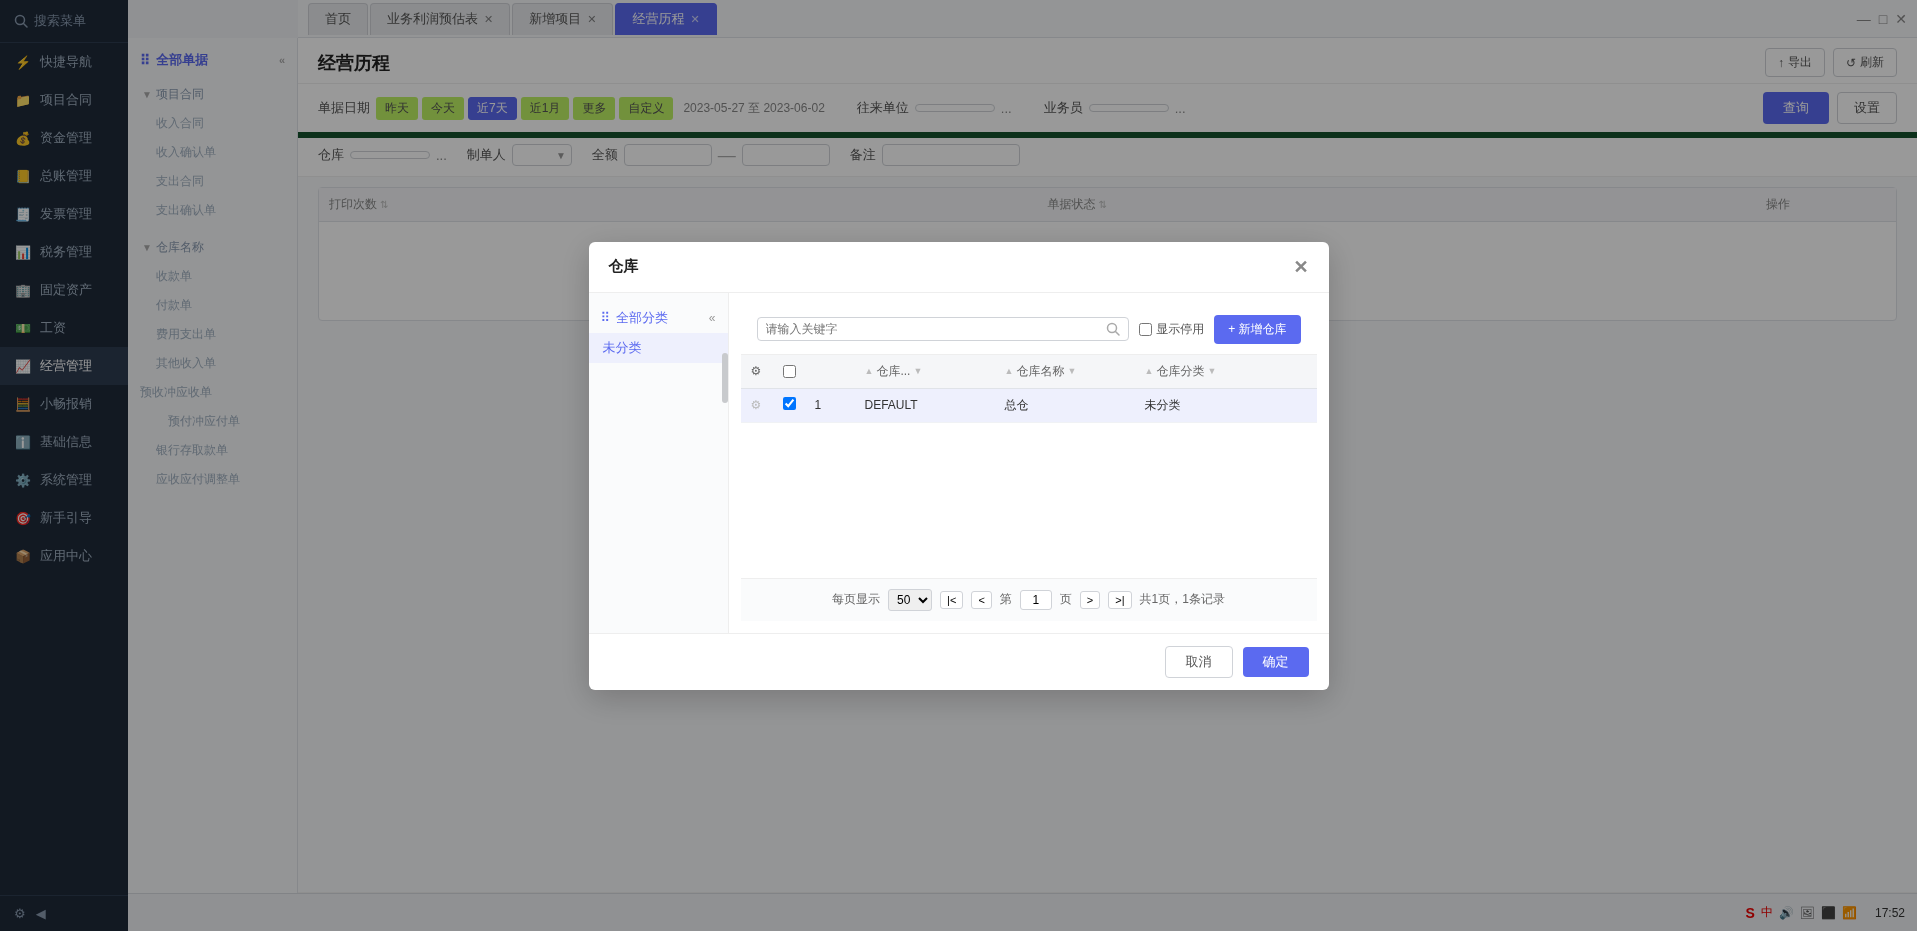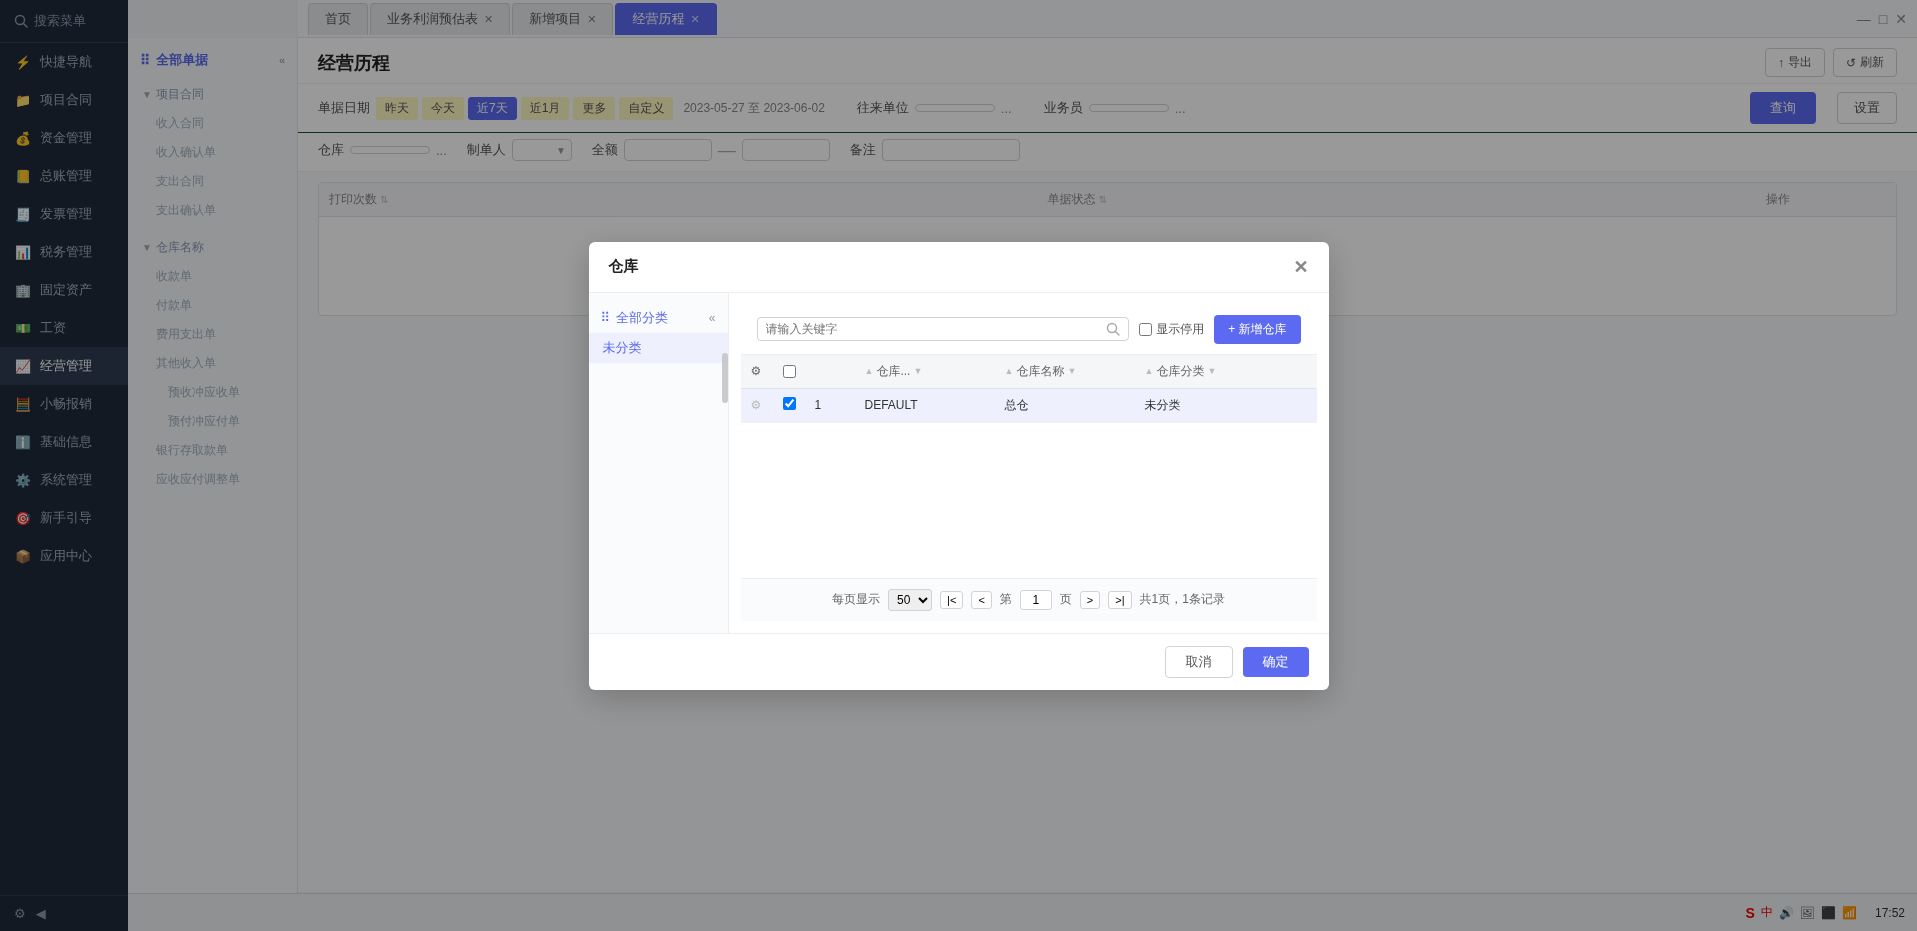--- a/index.html
+++ b/index.html
@@ -56,29 +56,29 @@
     }
     .page-title { font-size: 18px; font-weight: bold; color: #222; }
     .header-actions { display: flex; gap: 8px; }
     .btn-export, .btn-refresh {
       padding: 5px 12px; border: 1px solid #d0d3d8; border-radius: 4px;
       background: #fff; cursor: pointer; font-size: 12px; color: #555; display: flex; align-items: center; gap: 4px;
     }
 
     
     .filter-bar {
-      background: #fff; padding: 8px 20px; border-bottom: 1px solid #14532d;
+      background: #fff; padding: 8px 20px; border-bottom: 6px solid #14532d;
       display: flex; flex-wrap: wrap; gap: 12px; align-items: center;
     }
     .filter-group { display: flex; align-items: center; gap: 6px; }
     .filter-label { color: #555; font-size: 13px; white-space: nowrap; }
     .date-chips { display: flex; gap: 4px; }
     .chip {
       padding: 2px 8px; border-radius: 3px; font-size: 12px; cursor: pointer;
-      background: #fef9c3; color: #555; border: 1px solid transparent;
+      background: #bef264; color: #555; border: 1px solid transparent;
     }
     .chip.active { background: #5b6af0; color: #fff; border-color: #5b6af0; }
     .date-range { font-size: 12px; color: #888; margin-left: 4px; }
     .filter-more { color: #888; cursor: pointer; font-size: 13px; }
     .filter-select {
       border: 1px solid #d0d3d8; border-radius: 4px; padding: 3px 24px 3px 8px;
       font-size: 12px; cursor: pointer; background: #fff; color: #555;
       min-width: 60px; appearance: none; position: relative;
     }
     .select-wrap { position: relative; display: inline-flex; align-items: center; }
@@ -329,21 +329,21 @@
   </div>
   <div style="padding:4px 0;">
     <div class="sub-group-title">
       <span style="color:#aaa;font-size:10px;">▼</span>
       <span>仓库名称</span>
     </div>
     <div class="sub-item" style="padding-left:28px;">收款单</div>
     <div class="sub-item" style="padding-left:28px;">付款单</div>
     <div class="sub-item" style="padding-left:28px;">费用支出单</div>
     <div class="sub-item" style="padding-left:28px;">其他收入单</div>
-    <div class="sub-item" style="padding-left:40px;">预收冲应收单</div>
+    <div class="sub-item" style="padding-left:12px;">预收冲应收单</div>
     <div class="sub-item" style="padding-left:28px;margin-left:12px;">预付冲应付单</div>
     <div class="sub-item" style="padding-left:28px;">银行存取款单</div>
     <div class="sub-item" style="padding-left:28px;">应收应付调整单</div>
   </div>
 </div>
 
 <div class="main" style="margin-left: 298px;">
 
   <div class="tab-bar">
     <div class="tab">
@@ -398,21 +398,21 @@
     <div class="filter-group" style="margin-left:20px;">
       <span class="filter-label">往来单位</span>
       <span style="border:1px solid #d0d3d8;border-radius:4px;padding:3px 10px;font-size:12px;min-width:80px;cursor:pointer;background:#fff;"></span>
       <span class="filter-more">...</span>
     </div>
     <div class="filter-group" style="margin-left:20px;">
       <span class="filter-label">业务员</span>
       <span style="border:1px solid #d0d3d8;border-radius:4px;padding:3px 10px;font-size:12px;min-width:80px;cursor:pointer;background:#fff;"></span>
       <span class="filter-more">...</span>
     </div>
-    <div style="margin-left:auto;display:flex;gap:21px;">
+    <div style="margin-left:auto;display:flex;gap:8px;">
       <button style="background:#5b6af0;color:#fff;border:none;border-radius:4px;padding:6px 20px;font-size:13px;cursor:pointer;">查询</button>
       <button style="background:#fff;color:#555;border:1px solid #d0d3d8;border-radius:4px;padding:6px 16px;font-size:13px;cursor:pointer;">设置</button>
     </div>
   </div>
 
   <div class="filter-bar2">
     <div class="filter-group">
       <span class="filter-label">仓库</span>
       <span style="border:1px solid #d0d3d8;border-radius:4px;padding:3px 10px;font-size:12px;min-width:80px;cursor:pointer;background:#fff;"></span>
       <span class="filter-more">...</span>

